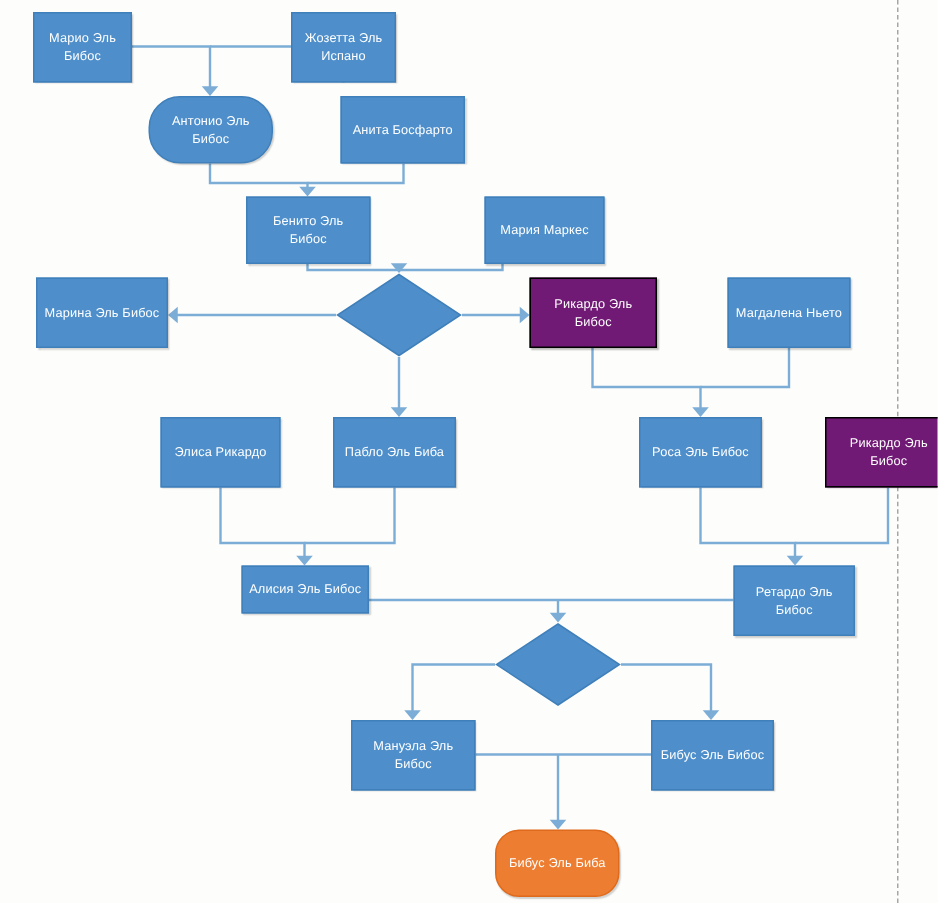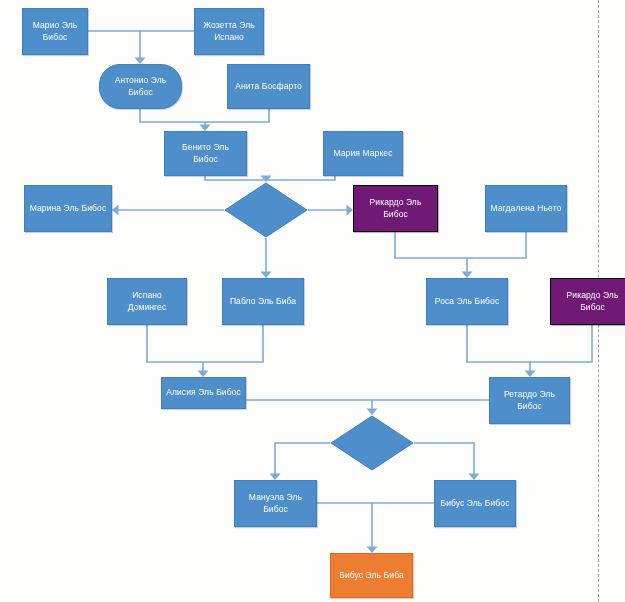--- a/index.html
+++ b/index.html
@@ -111,21 +111,21 @@
     <div class="node blue" style="left: 12px; top: 185px; width: 88px; height: 47px;">
       <span>Марина Эль Бибос</span>
     </div>
     <div class="node black" style="left: 341px; top: 185px; width: 85px; height: 47px;">
       <span>Рикардо Эль Бибос</span>
     </div>
     <div class="node blue" style="left: 473px; top: 185px; width: 82px; height: 47px;">
       <span>Магдалена Ньето</span>
     </div>
     <div class="node blue" style="left: 95px; top: 278px; width: 80px; height: 47px;">
-      <span>Испано Домингес</span>
+      <span>Элиса Рикардо</span>
     </div>
     <div class="node blue" style="left: 210px; top: 278px; width: 82px; height: 47px;">
       <span>Пабло Эль Биба</span>
     </div>
     <div class="node blue" style="left: 414px; top: 278px; width: 82px; height: 47px;">
       <span>Роса Эль Бибос</span>
     </div>
     <div class="node black" style="left: 538px; top: 278px; width: 85px; height: 47px;">
       <span>Рикардо Эль Бибос</span>
     </div>
@@ -137,16 +137,16 @@
     </div>
     <div class="diamond" style="left: 318px; top: 415px; width: 84px; height: 56px;"><svg width="84" height="56" viewBox="0 0 84 56">
         <polygon points="42,1 83,28 42,55 1,28" fill="#4e8fcb" stroke="#3f7fba" stroke-width="1"></polygon>
       </svg></div>
     <div class="node blue" style="left: 222px; top: 480px; width: 83px; height: 47px;">
       <span>Мануэла Эль Бибос</span>
     </div>
     <div class="node blue" style="left: 422px; top: 480px; width: 82px; height: 47px;">
       <span>Бибус Эль Бибос</span>
     </div>
-    <div class="node orange" style="left: 318px; top: 553px; width: 83px; height: 45px;">
+    <div class="node orange" style="left: 318px; top: 553px; width: 83px; height: 45px; border-radius: 16px;">
       <span>Бибус Эль Биба</span>
     </div>
   </div>
 
 </body></html>

